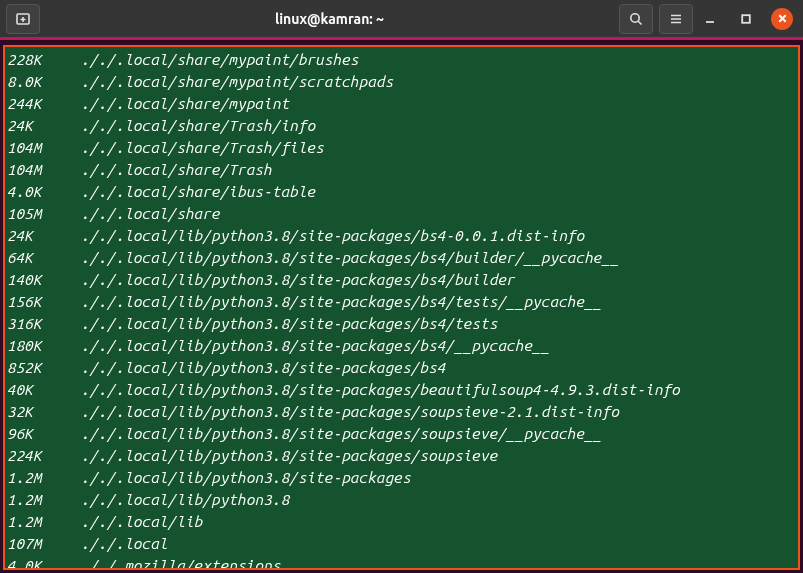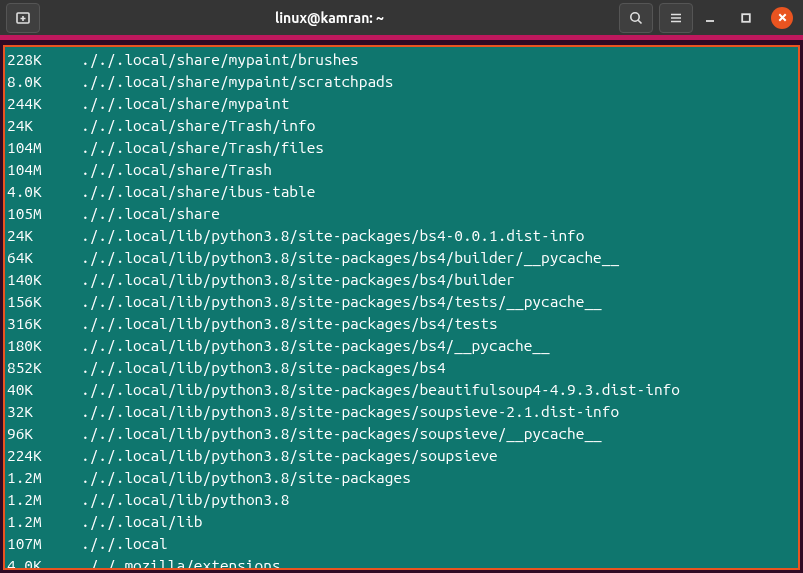--- a/index.html
+++ b/index.html
@@ -11,21 +11,21 @@
     overflow: hidden;
     position: relative;
   }
   .titlebar {
     height: 40px;
     background: #353535;
     display: flex;
     align-items: center;
     padding: 0 6px;
     gap: 6px;
-    border-bottom: 5px solid #be185d;
+    border-bottom: 3px solid #be185d;
   }
   .tb-btn {
     width: 28px;
     height: 28px;
     border-radius: 4px;
     background: #3f3f3f;
     border: 1px solid #555;
     display: flex;
     align-items: center;
     justify-content: center;
@@ -64,22 +64,23 @@
   }
   .win-ctrl.close svg { width:11px; height:11px; stroke:#fff; stroke-width:2.2; }
   .terminal-wrap {
     position: absolute;
     top: 45px;
     left: 3px;
     right: 3px;
     bottom: 3px;
     border: 2px solid #e95420;
     border-top-color:#e95420;
-    background: #0f766e;
+    background: #14532d;
     overflow: hidden;
+    font-style: italic;
   }
   .terminal {
     padding: 2px 4px 0 2px;
     color: #ffffff;
     font-size: 15.5px;
     line-height: 22px;
     white-space: pre;
     letter-spacing: 0;
   }
   .row { display: flex; }

